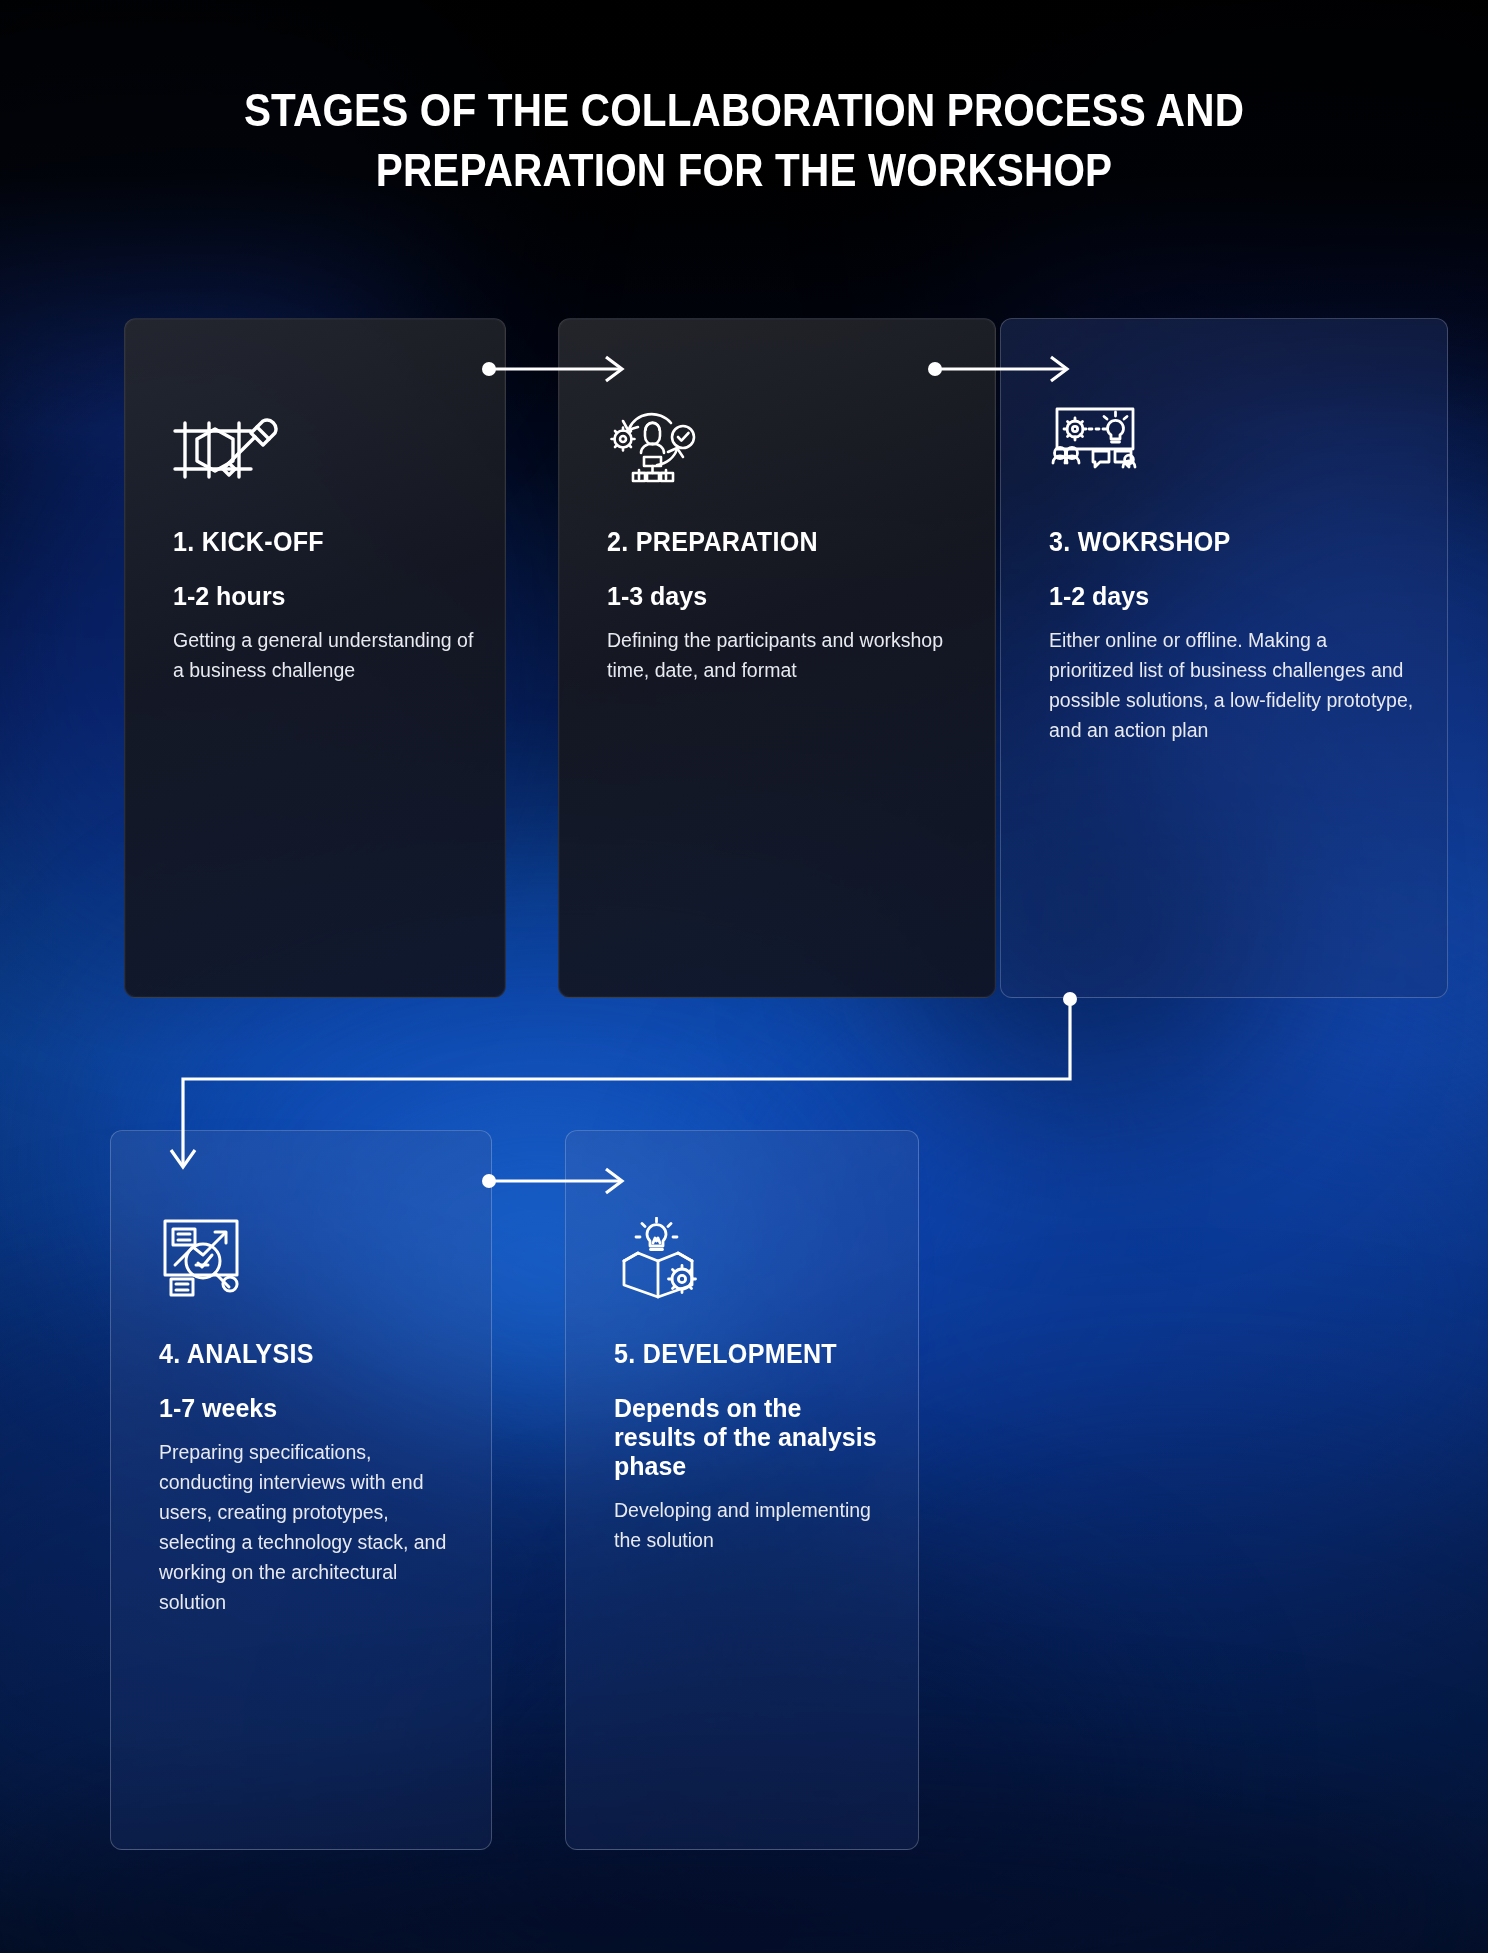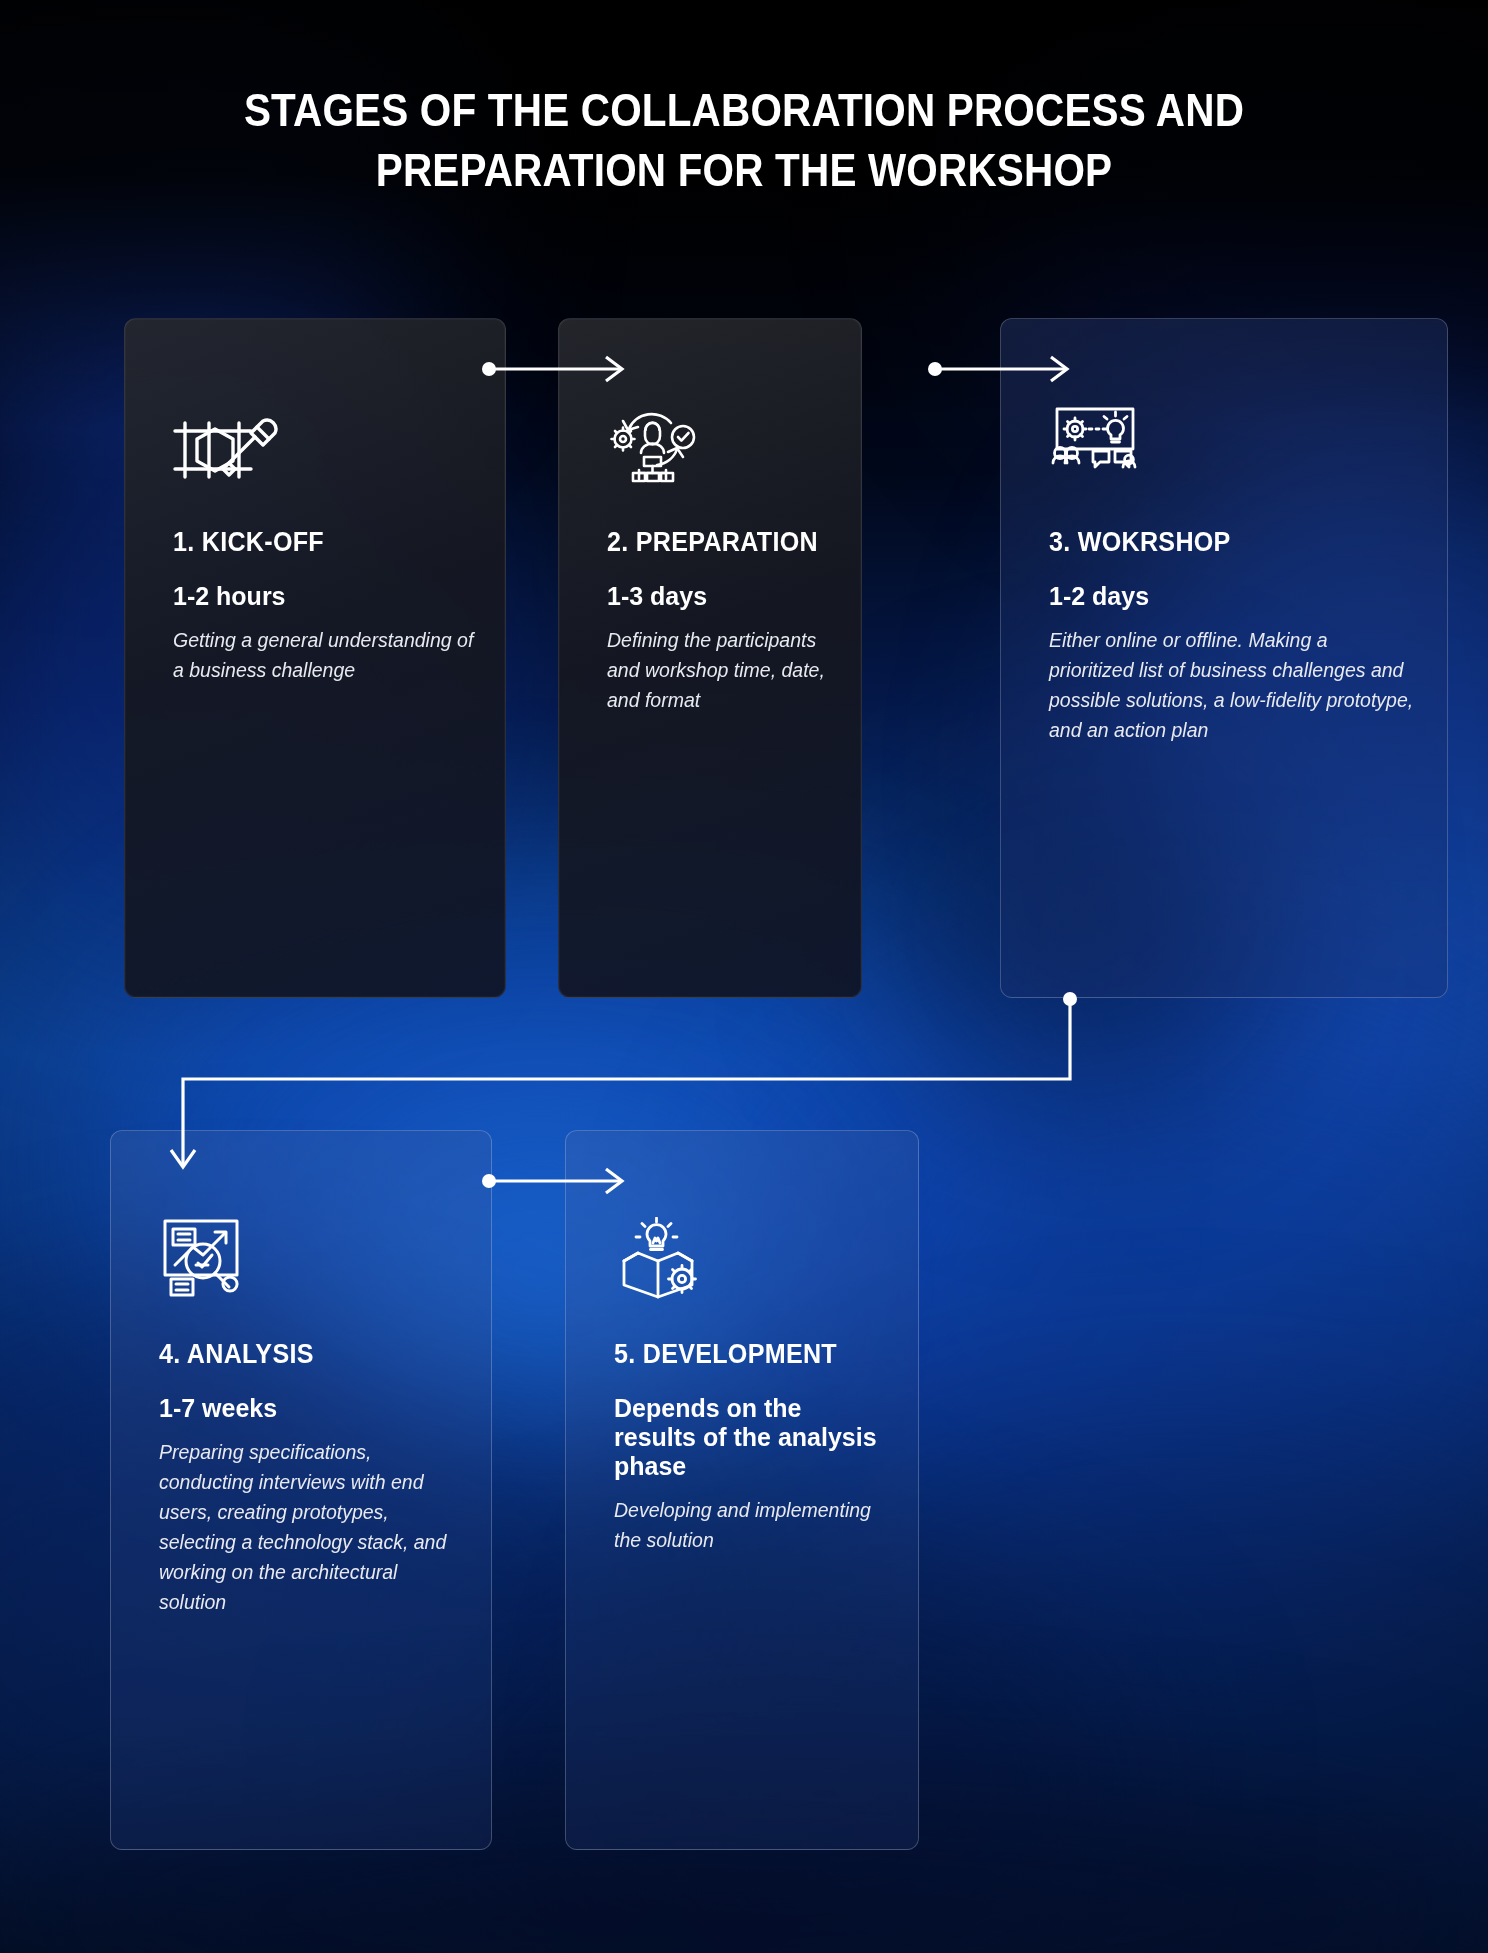--- a/index.html
+++ b/index.html
@@ -121,21 +121,20 @@
     font-size:25px;
     margin-top:24px;
     line-height:29px;
   }
   .c-desc {
     color:#e8eaf0;
     font-weight:400;
     font-size:19.5px;
     line-height:30px;
     margin-top:14px;
-    font-style:italic;
   }
 
   
   #connectors { position:absolute; inset:0; z-index:4; pointer-events:none; }
 </style>
 </head>
 <body>
 
 <div id="bg">
   <div class="bg-layer bg-base"></div>
@@ -176,21 +175,21 @@
           <path d="M78 28 L90 16 a9 9 0 0 1 12 12 L90 40 Z"></path>
           <path d="M84 22 L96 34"></path>
         </svg>
       </div>
       <div class="c-title">1.  KICK-OFF</div>
       <div class="c-dur">1-2 hours</div>
       <div class="c-desc">Getting a general understanding of a business challenge</div>
     </div>
   </div>
 
-  <div class="card card-dark" style="left:558px; top:318px; width:304px; height:680px;">
+  <div class="card card-dark" style="left:558px; top:318px; width:438px; height:680px;">
     <div class="card-inner">
       <div class="icon">
         <svg width="92" height="84" viewBox="0 0 92 84" fill="none" stroke="#fff" stroke-width="2.6" stroke-linecap="round" stroke-linejoin="round">
           <path d="M22 24 a24 22 0 0 1 42 -6"></path>
           <path d="M16 16 L21 25 L31 22"></path>
           <path d="M70 44 a24 22 0 0 1 -20 16"></path>
           <path d="M76 52 L70 43 L61 47"></path>
           <circle cx="16" cy="34" r="8.5"></circle>
           <path d="M16 22.5 v3 M16 42.5 v3 M4.5 34 h3 M24.5 34 h3 M8 26 l2 2 M22 40 l2 2 M24 26 l-2 2 M10 40 l-2 2"></path>
           <circle cx="16" cy="34" r="3"></circle>

